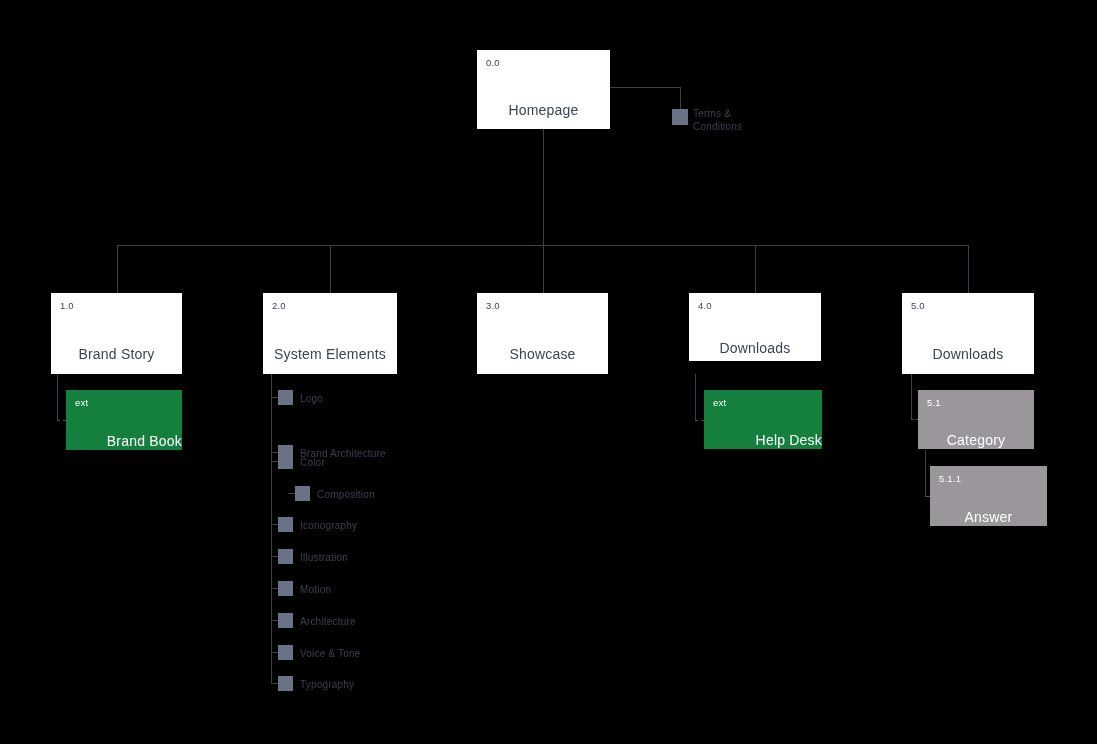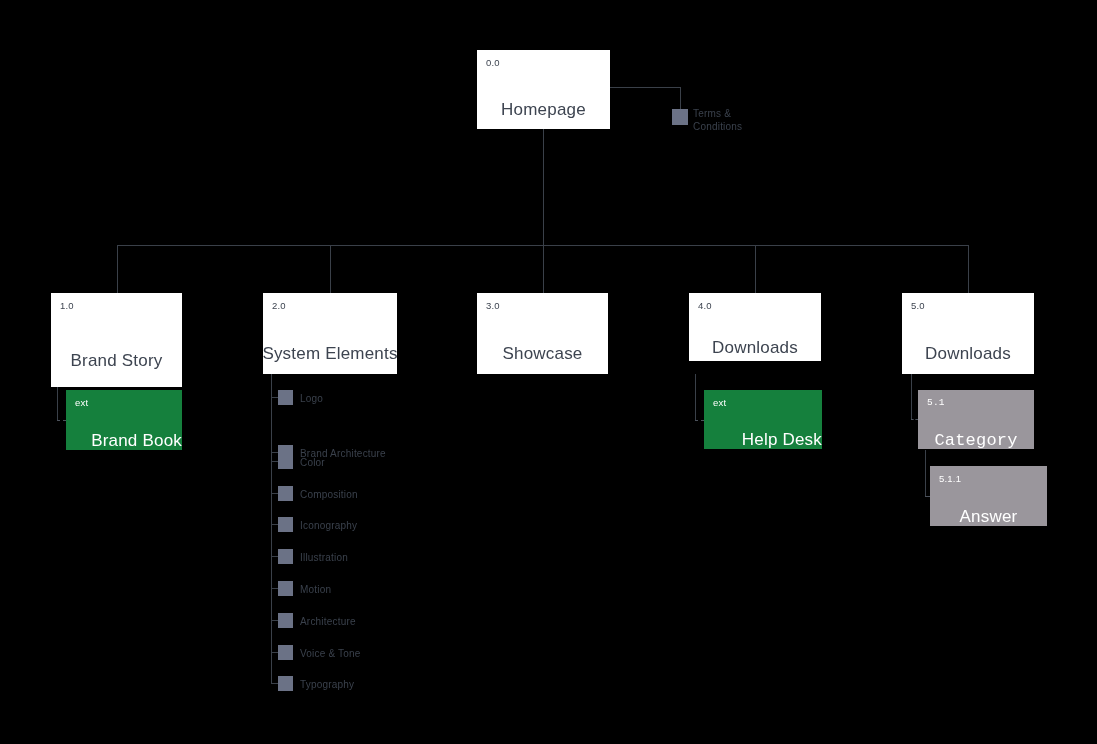--- a/index.html
+++ b/index.html
@@ -47,38 +47,38 @@
     justify-content: center;
   }
   .node .num {
     position: absolute;
     top: 7px;
     left: 9px;
     font-size: 9.5px;
     letter-spacing: 0.2px;
   }
   .node .title {
-    font-size: 17px;
+    font-size: 14px;
     letter-spacing: 0.2px;
     white-space: nowrap;
     margin-top: 41px;
   }
   .node-white { background: #ffffff; color: #3d4450; }
   .node-dark  { background: #15803d; color: #ffffff; justify-content: flex-end; }
   .node-gray  { background: #9a969c; color: #ffffff; }
 
   #node-homepage        { left: 477px; top: 50px;  width: 133px; height: 79px; }
-  #node-brand-story     { left: 51px;  top: 293px; width: 131px; height: 94px; }
+  #node-brand-story     { left: 51px;  top: 293px; width: 131px; height: 81px; }
   #node-system-elements { left: 263px; top: 293px; width: 134px; height: 81px; }
   #node-showcase        { left: 477px; top: 293px; width: 131px; height: 81px; }
   #node-downloads-4     { left: 689px; top: 293px; width: 132px; height: 68px; }
   #node-downloads-5     { left: 902px; top: 293px; width: 132px; height: 81px; }
   #node-brand-book      { left: 66px;  top: 390px; width: 116px; height: 60px; }
   #node-help-desk       { left: 704px; top: 390px; width: 118px; height: 59px; }
-  #node-category        { left: 918px; top: 390px; width: 116px; height: 59px; font-family: Liberation Mono, monospace; }
+  #node-category        { left: 918px; top: 390px; width: 116px; height: 59px; }
   #node-answer          { left: 930px; top: 466px; width: 117px; height: 60px; }
 
   
   #terms-square {
     position: absolute;
     left: 672px; top: 109px;
     width: 16px; height: 16px;
     background: #6b7286;
   }
   #terms-label {
@@ -122,21 +122,21 @@
   .se-row .lbl {
     position: absolute;
     left: 29px; top: 1px;
     font-size: 10px;
     line-height: 15px;
     color: #3a414c;
     letter-spacing: 0.2px;
     white-space: nowrap;
   }
   #se-row-0 { top: 390px; } #se-row-1 { top: 422px; margin-top: 23px; }
-  #se-row-2 { top: 454px; } #se-row-3 { top: 486px; }
+  #se-row-2 { top: 454px; } #se-row-3 { top: 486px; margin-left: 17px; }
   #se-row-4 { top: 517px; } #se-row-5 { top: 549px; }
   #se-row-6 { top: 581px; } #se-row-7 { top: 613px; }
   #se-row-8 { top: 645px; } #se-row-9 { top: 676px; }
 </style>
 </head>
 <body>
 
 <div id="canvas">
 
   <div class="line" id="line-root-drop"></div>

